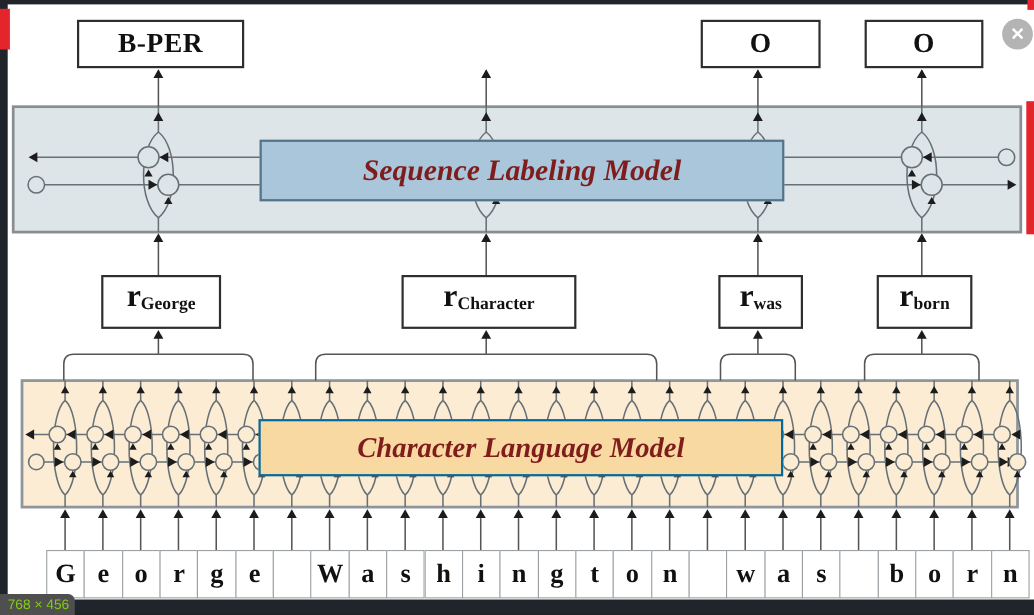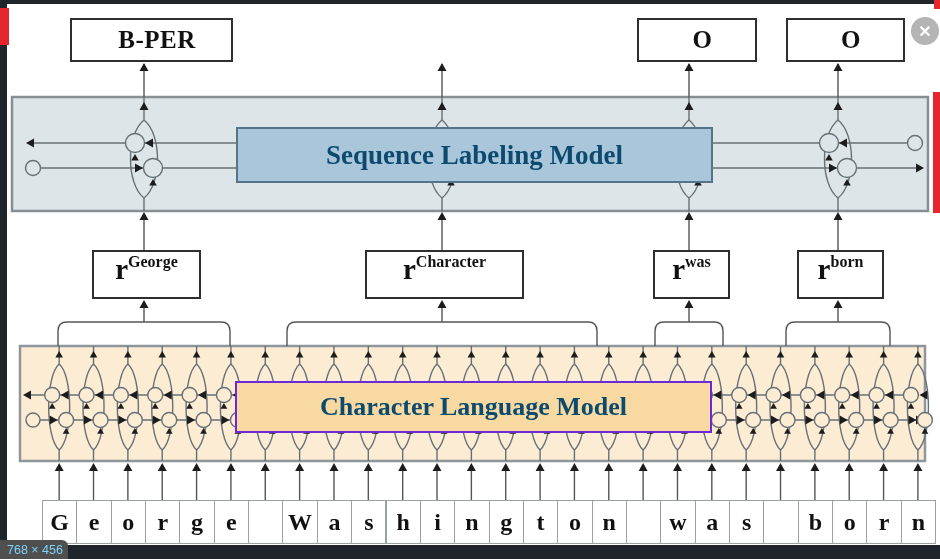--- a/index.html
+++ b/index.html
@@ -2,41 +2,41 @@
 <html><head>
 <meta charset="utf-8">
 <style>
   html,body{margin:0;padding:0;background:#14161a;}
   #stage{position:relative;width:940px;height:559px;background:#20242b;overflow:hidden;
          font-family:"Liberation Serif","DejaVu Serif",serif;}
   .canvas-bg{position:absolute;left:7px;top:4px;width:933px;height:541px;background:#ffffff;}
   
   .label-box{position:absolute;top:18px;height:40px;background:#fff;border:2px solid #2e2e2e;
              display:flex;align-items:center;justify-content:center;
-             font-weight:bold;font-size:25px;letter-spacing:.5px;color:#111;padding-left:11px;}
+             font-weight:bold;font-size:25px;letter-spacing:.5px;color:#111;}
   
   .model-box{position:absolute;display:flex;align-items:center;justify-content:center;
-             font-weight:bold;color:#0c4a6e;}
+             font-weight:bold;color:#7f1d1d;font-style:italic;}
   #seq-box{left:236px;top:127px;width:473px;height:52px;background:#aac6db;border:2px solid #54748a;font-size:27px;}
-  #char-box{left:235px;top:381px;width:473px;height:48px;background:#f8d9a1;border:2px solid #6d28d9;font-size:26px;}
+  #char-box{left:235px;top:381px;width:473px;height:48px;background:#f8d9a1;border:2px solid #0369a1;font-size:26px;}
   
   .rep-box{position:absolute;top:250px;height:45px;background:#fff;border:2px solid #2e2e2e;
            display:flex;align-items:flex-start;justify-content:center;color:#111;}
   .rep-box .rmain{font-weight:bold;font-size:29px;line-height:34px;}
-  .rep-box sub{font-weight:bold;font-size:16px;line-height:16px;margin-top:2px;}
+  .rep-box sub{font-weight:bold;font-size:16px;line-height:16px;margin-top:17px;}
   
   .char-cell{position:absolute;top:500px;height:44px;background:#fff;border:1px solid #9aa0a3;
              box-sizing:border-box;display:flex;align-items:center;justify-content:center;
              font-weight:bold;font-size:24px;color:#111;}
   
   #close-btn{position:absolute;left:911px;top:17px;width:28px;height:28px;border-radius:50%;
              background:#b4b4b4;color:#fff;display:flex;align-items:center;justify-content:center;
              font-family:"Liberation Sans",sans-serif;font-size:16px;font-weight:bold;cursor:pointer;}
   #size-badge{position:absolute;left:0;top:540px;width:68px;height:19px;background:#4f4f4f;
-              border-radius:0 6px 0 0;color:#7dd3fc;font-family:"Liberation Sans",sans-serif;
+              border-radius:0 6px 0 0;color:#84cc16;font-family:"Liberation Sans",sans-serif;
               font-size:12.5px;display:flex;align-items:center;padding-left:7px;box-sizing:border-box;}
   .red-mark{position:absolute;background:#e4252b;}
   svg{position:absolute;left:0;top:0;}
 </style>
 </head>
 <body>
 
 <div id="stage">
   <div class="canvas-bg"></div>
 

